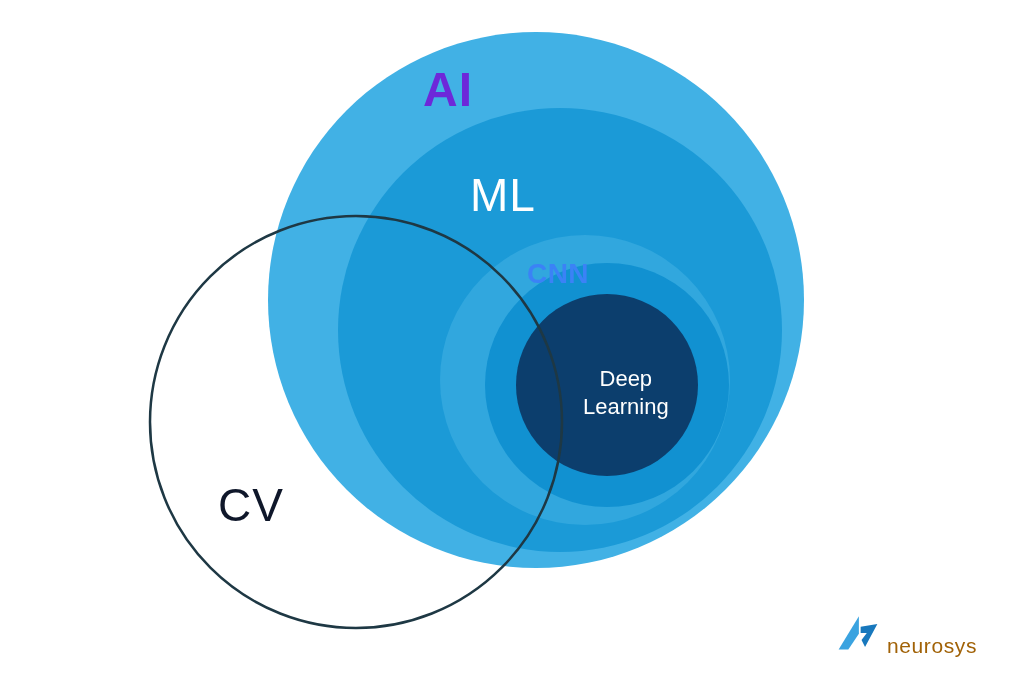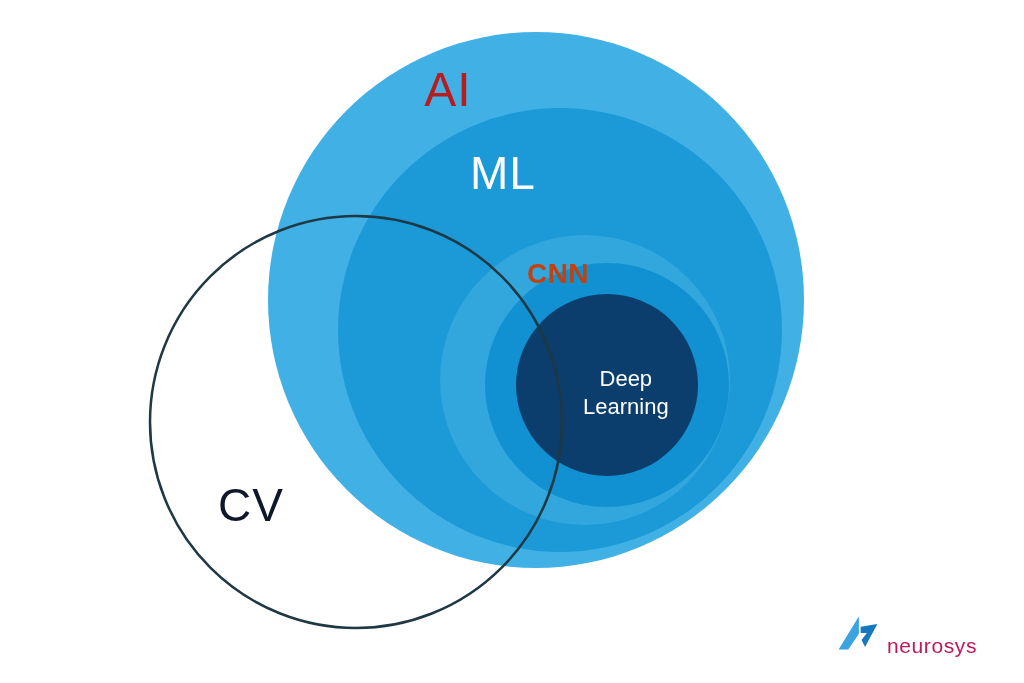--- a/index.html
+++ b/index.html
@@ -17,23 +17,23 @@
     width: 1024px; height: 683px;
     display: block;
   }
   .set-label {
     position: absolute;
     transform: translate(-50%, -50%);
     white-space: pre-line;
     line-height: 1.25;
     user-select: none;
   }
-  .lbl-ai       { left: 448px; top:  90px; font-size: 48px; font-weight: 400; color: #b91c1c; letter-spacing: 1px; }
-  .lbl-ml       { left: 503px; top: 174px; font-size: 46px; font-weight: 400; color: #ffffff; letter-spacing: 1px; }
-  .lbl-cnn      { left: 558px; top: 273px; font-size: 28px; font-weight: 600; color: #c2410c; letter-spacing: 0.5px; }
+  .lbl-ai       { left: 448px; top:  90px; font-size: 48px; font-weight: 700; color: #6d28d9; letter-spacing: 1px; }
+  .lbl-ml       { left: 503px; top: 196px; font-size: 46px; font-weight: 400; color: #ffffff; letter-spacing: 1px; }
+  .lbl-cnn      { left: 558px; top: 273px; font-size: 28px; font-weight: 600; color: #3b82f6; letter-spacing: 0.5px; }
   .lbl-dl       { left: 583px; top: 393px; font-size: 22px; font-weight: 400; color: #ffffff;
                   transform: translate(0, -50%); text-align: center; line-height: 1.27; }
   .lbl-cv       { left: 251px; top: 506px; font-size: 46px; font-weight: 400; color: #0f172a; letter-spacing: 1px; }
   #logo {
     position: absolute;
     left: 836px; top: 606px;
     display: flex;
     align-items: center;
     gap: 7px;
   }
@@ -64,16 +64,16 @@
   <div class="set-label lbl-cnn">CNN</div>
   <div class="set-label lbl-dl">Deep
 Learning</div>
   <div class="set-label lbl-cv">CV</div>
 
   <div id="logo">
     <svg width="44" height="44" viewBox="0 0 50 50">
       <polygon id="logo-light" points="3,45 26,7 26,27 14,45" fill="#3aa3e0"></polygon>
       <polygon id="logo-dark" points="28,19 47,16 33,42 29,34 35,26 28,26" fill="#1878bd"></polygon>
     </svg>
-    <span class="wordmark" style="color: #be185d; margin-top: 28px;">neurosys</span>
+    <span class="wordmark" style="color: #a16207; margin-top: 28px;">neurosys</span>
   </div>
 
 </div>
 
 </body></html>

